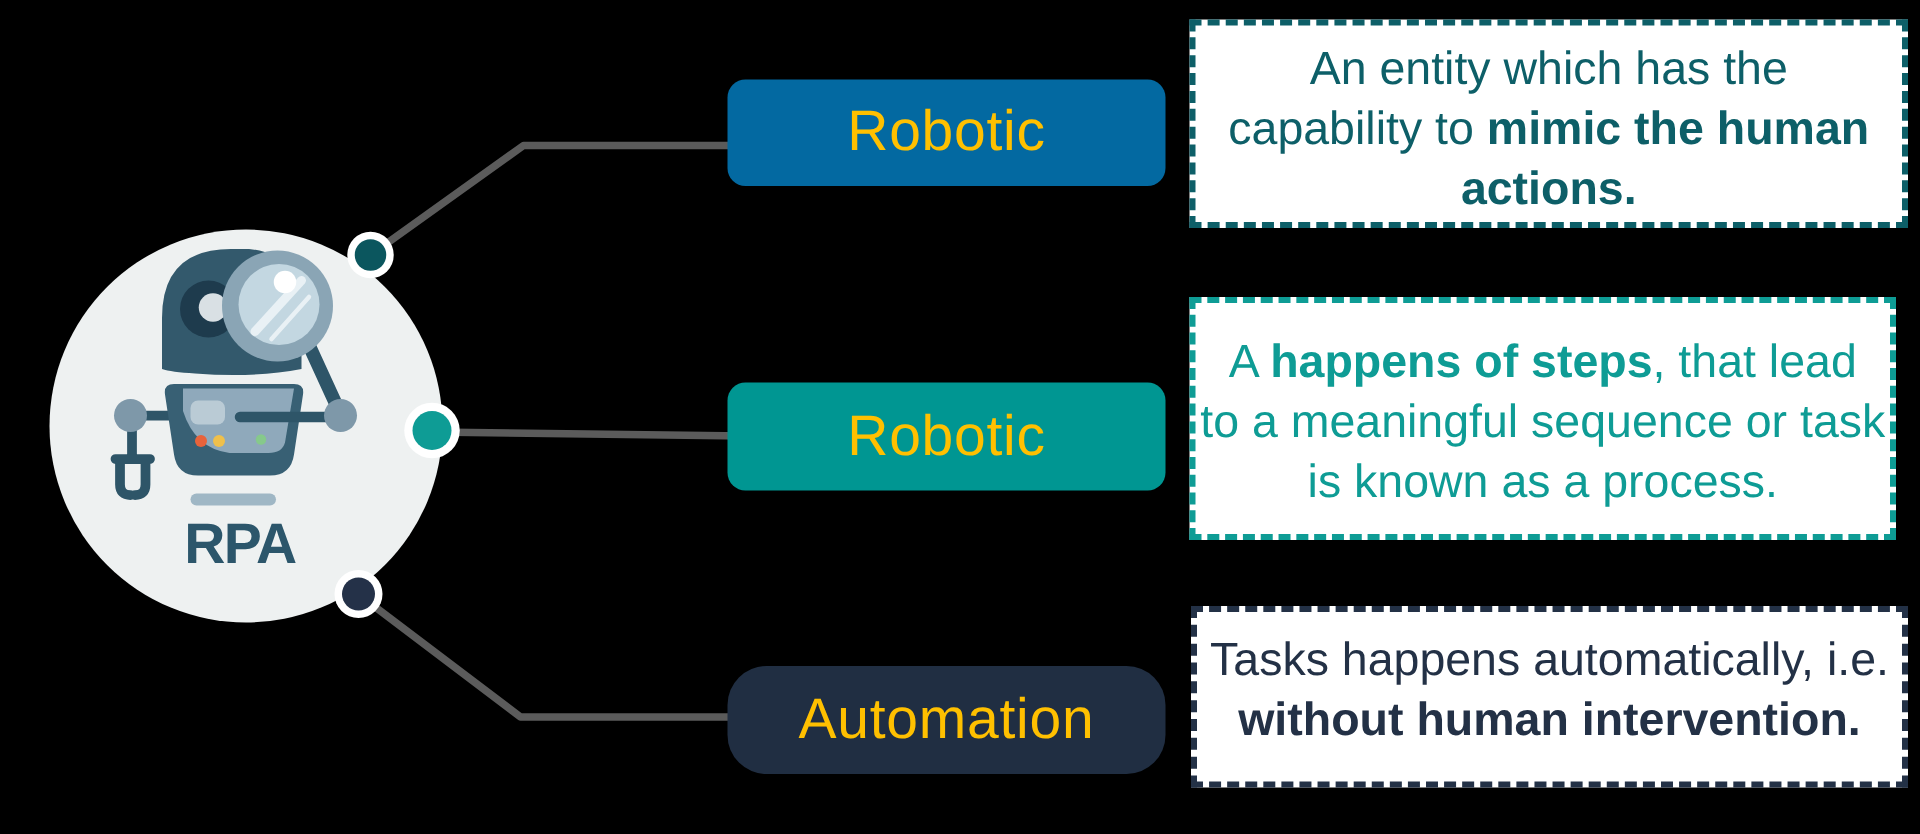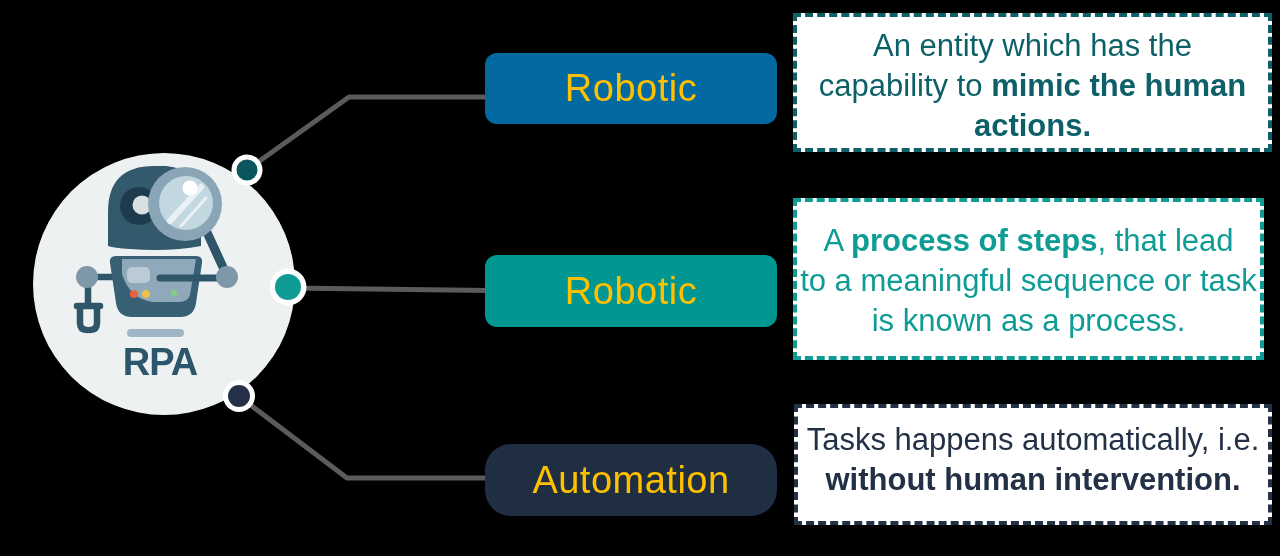--- a/index.html
+++ b/index.html
@@ -111,21 +111,21 @@
     <span class="branch-label">Automation</span>
   </div>
 
   <div class="desc-box desc-robotic">
     <div class="line"><span>An entity which has the</span><span class="b"></span><span></span></div>
     <div class="line"><span>capability to </span><span class="b">mimic the human</span><span></span></div>
     <div class="line"><span></span><span class="b">actions.</span><span></span></div>
   </div>
 
   <div class="desc-box desc-process">
-    <div class="line"><span>A </span><span class="b">process of steps</span><span>, that lead</span></div>
+    <div class="line"><span>A </span><span class="b">happens of steps</span><span>, that lead</span></div>
     <div class="line"><span>to a meaningful sequence or task</span><span class="b"></span><span></span></div>
     <div class="line"><span>is known as a process.</span><span class="b"></span><span></span></div>
   </div>
 
   <div class="desc-box desc-automation">
     <div class="line"><span>Tasks happens automatically, i.e.</span><span class="b"></span><span></span></div>
     <div class="line"><span></span><span class="b">without human intervention.</span><span></span></div>
   </div>
 
 </div>

